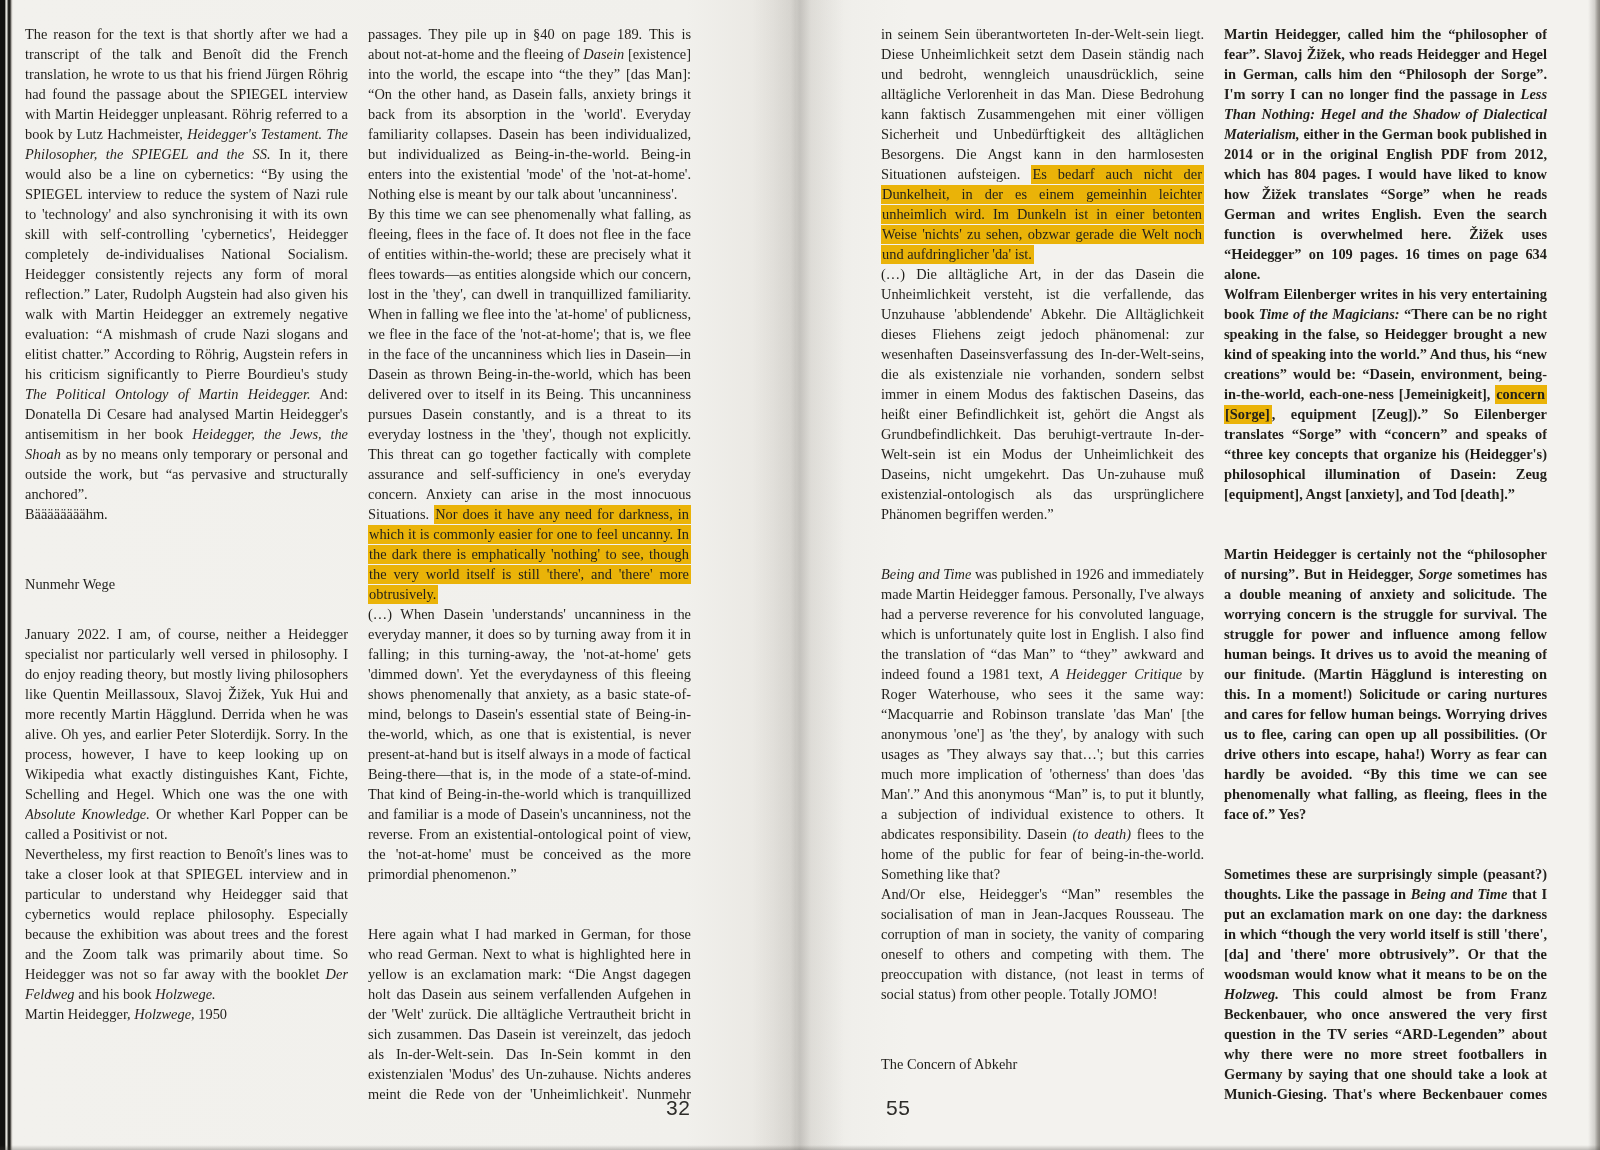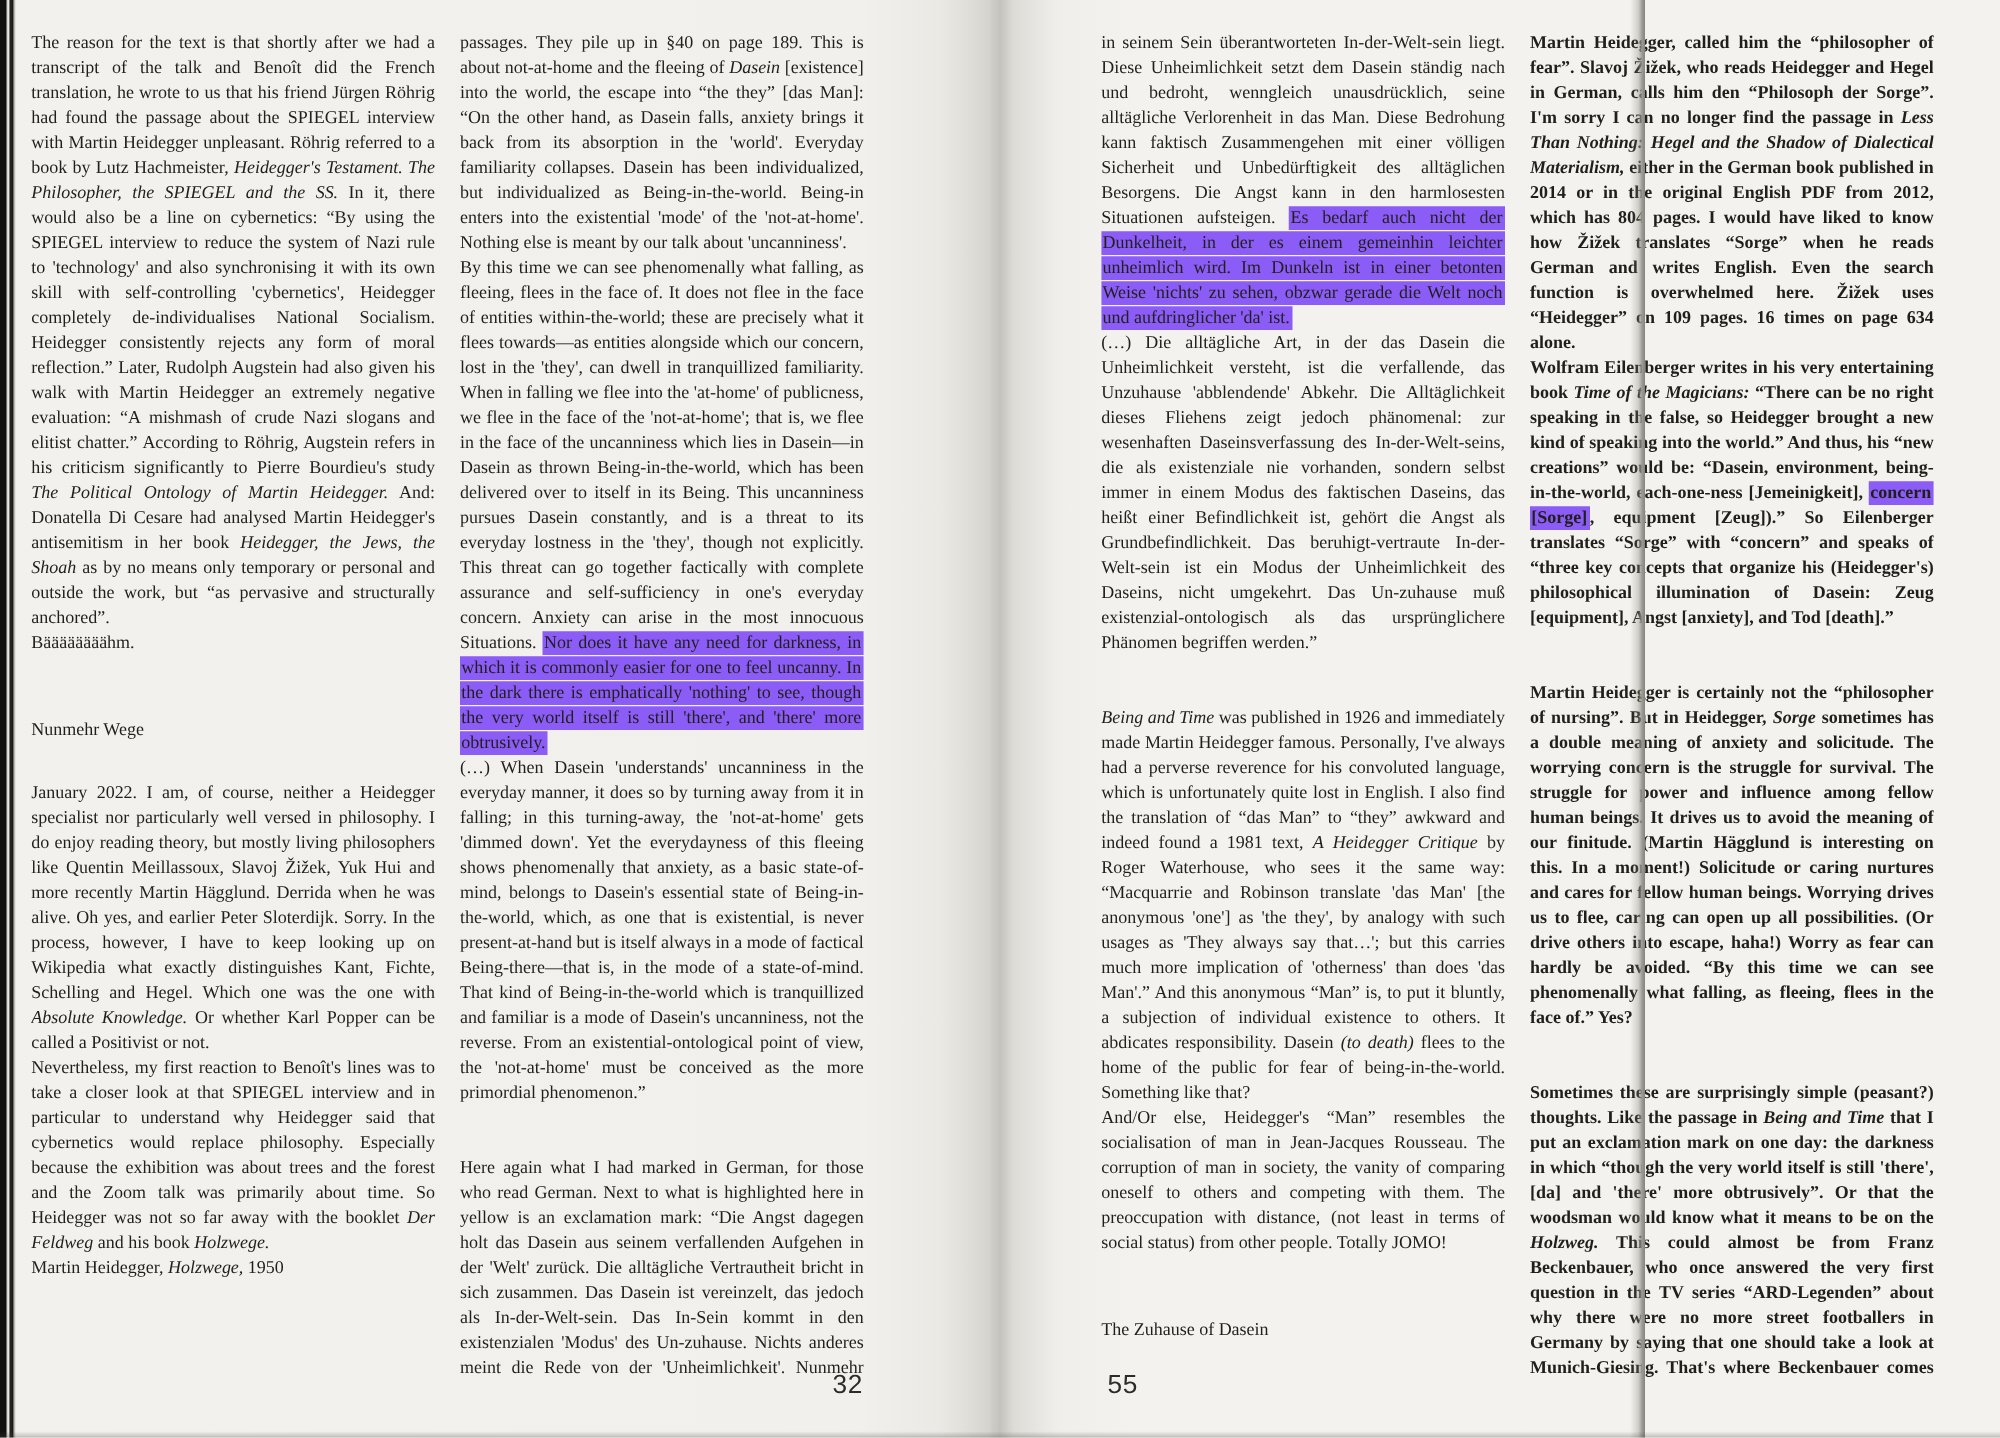--- a/index.html
+++ b/index.html
@@ -2,21 +2,21 @@
 <html lang="en"><head>
 <meta charset="utf-8">
 <style>
   html, body {
     margin: 0; padding: 0;
     width: 1600px; height: 1150px;
     overflow: hidden;
     background: #f2f1ed;
     font-family: "Liberation Serif", "DejaVu Serif", serif;
   }
-  .spread { position: absolute; left: 0; top: 0; width: 1316px; height: 1150px; }
+  .spread { position: absolute; left: 0; top: 0; width: 1600px; height: 1150px; }
 
   .page-left {
     position: absolute; left: 13px; top: 0; width: 783px; height: 1150px;
     background: linear-gradient(to right, #f2f1ed 0%, #f1f0ec 86%, #e9e7e2 97%, #e3e1dc 100%);
   }
   .page-right {
     position: absolute; left: 796px; top: 0; width: 804px; height: 1150px;
     background: linear-gradient(to right, #e6e4df 0%, #f0efeb 7%, #f3f2ee 14%, #f3f2ee 100%);
   }
   .gutter {
@@ -50,21 +50,21 @@
     hyphens: auto; -webkit-hyphens: auto;
   }
   .col-1 { left: 25px; }
   .col-2 { left: 368px; }
   .col-3 { left: 881px; }
   .col-4 { left: 1224px; font-weight: bold; }
 
   .para { margin: 0; }
   .i   { font-style: italic; }
   .hl  {
-    background: #8b5cf6;
+    background: #eab308;
     padding: 1px 2px 2px 1px;
     box-decoration-break: clone; -webkit-box-decoration-break: clone;
   }
 
   .pagenum {
     position: absolute; top: 1096px;
     font-family: "Liberation Sans", "DejaVu Sans", sans-serif;
     font-size: 21px; letter-spacing: 0.5px; color: #2d2c29;
   }
   .pagenum-left  { left: 666px; }
@@ -91,21 +91,21 @@
       <p class="para">passages. They pile up in §40 on page 189. This is about not-at-home and the fleeing of <span class="i">Dasein</span> [existence] into the world, the escape into “the they” [das Man]: “On the other hand, as Dasein falls, anxiety brings it back from its absorption in the 'world'. Everyday familiarity collapses. Dasein has been individualized, but individualized as Being-in-the-world. Being-in enters into the existential 'mode' of the 'not-at-home'. Nothing else is meant by our talk about 'uncanniness'.</p>
       <p class="para">By this time we can see phenomenally what falling, as fleeing, flees in the face of. It does not flee in the face of entities within-the-world; these are precisely what it flees towards—as entities alongside which our concern, lost in the 'they', can dwell in tranquillized familiarity. When in falling we flee into the 'at-home' of publicness, we flee in the face of the 'not-at-home'; that is, we flee in the face of the uncanniness which lies in Dasein—in Dasein as thrown Being-in-the-world, which has been delivered over to itself in its Being. This uncanniness pursues Dasein constantly, and is a threat to its everyday lostness in the 'they', though not explicitly. This threat can go together factically with complete assurance and self-sufficiency in one's everyday concern. Anxiety can arise in the most innocuous Situations. <span class="hl">Nor does it have any need for darkness, in which it is commonly easier for one to feel uncanny. In the dark there is emphatically 'nothing' to see, though the very world itself is still 'there', and 'there' more obtrusively.</span></p>
       <p class="para">(…) When Dasein 'understands' uncanniness in the everyday manner, it does so by turning away from it in falling; in this turning-away, the 'not-at-home' gets 'dimmed down'. Yet the everydayness of this fleeing shows phenomenally that anxiety, as a basic state-of-mind, belongs to Dasein's essential state of Being-in-the-world, which, as one that is existential, is never present-at-hand but is itself always in a mode of factical Being-there—that is, in the mode of a state-of-mind. That kind of Being-in-the-world which is tranquillized and familiar is a mode of Dasein's uncanniness, not the reverse. From an existential-ontological point of view, the 'not-at-home' must be conceived as the more primordial phenomenon.”</p>
       <p class="para" style="margin-top: 40px;">Here again what I had marked in German, for those who read German. Next to what is highlighted here in yellow is an exclamation mark: “Die Angst dagegen holt das Dasein aus seinem verfallenden Aufgehen in der 'Welt' zurück. Die alltägliche Vertrautheit bricht in sich zusammen. Das Dasein ist vereinzelt, das jedoch als In-der-Welt-sein. Das In-Sein kommt in den existenzialen 'Modus' des Un-zuhause. Nichts anderes meint die Rede von der 'Unheimlichkeit'. Nunmehr wird phänomenal sichtbar, wovor das Verfallen als Flucht flieht. Nicht vor innerweltlichem Seienden, sondern gerade zu diesem als dem Seienden, dabei das Besorgen, verloren in das Man, in beruhigter Vertrautheit sich aufhalten kann. Die verfallende Flucht in das Zuhause der Öffentlichkeit ist Flucht vor dem Unzuhause, das heißt der Unheimlichkeit, die im Dasein als geworfenen, ihm selbst</p>
     </div>
   <div class="col col-3" lang="de">
       <p class="para">in seinem Sein überantworteten In-der-Welt-sein liegt. Diese Unheimlichkeit setzt dem Dasein ständig nach und bedroht, wenngleich unausdrücklich, seine alltägliche Verlorenheit in das Man. Diese Bedrohung kann faktisch Zusammengehen mit einer völligen Sicherheit und Unbedürftigkeit des alltäglichen Besorgens. Die Angst kann in den harmlosesten Situationen aufsteigen. <span class="hl">Es bedarf auch nicht der Dunkelheit, in der es einem gemeinhin leichter unheimlich wird. Im Dunkeln ist in einer betonten Weise 'nichts' zu sehen, obzwar gerade die Welt noch und aufdringlicher 'da' ist.</span></p>
       <p class="para">(…) Die alltägliche Art, in der das Dasein die Unheimlichkeit versteht, ist die verfallende, das Unzuhause 'abblendende' Abkehr. Die Alltäglichkeit dieses Fliehens zeigt jedoch phänomenal: zur wesenhaften Daseinsverfassung des In-der-Welt-seins, die als existenziale nie vorhanden, sondern selbst immer in einem Modus des faktischen Daseins, das heißt einer Befindlichkeit ist, gehört die Angst als Grundbefindlichkeit. Das beruhigt-vertraute In-der-Welt-sein ist ein Modus der Unheimlichkeit des Daseins, nicht umgekehrt. Das Un-zuhause muß existenzial-ontologisch als das ursprünglichere Phänomen begriffen werden.”</p>
       <p class="para" style="margin-top: 40px;"><span class="i">Being and Time</span> was published in 1926 and immediately made Martin Heidegger famous. Personally, I've always had a perverse reverence for his convoluted language, which is unfortunately quite lost in English. I also find the translation of “das Man” to “they” awkward and indeed found a 1981 text, <span class="i">A Heidegger Critique</span> by Roger Waterhouse, who sees it the same way: “Macquarrie and Robinson translate 'das Man' [the anonymous 'one'] as 'the they', by analogy with such usages as 'They always say that…'; but this carries much more implication of 'otherness' than does 'das Man'.” And this anonymous “Man” is, to put it bluntly, a subjection of individual existence to others. It abdicates responsibility. Dasein <span class="i">(to death)</span> flees to the home of the public for fear of being-in-the-world. Something like that?</p>
       <p class="para">And/Or else, Heidegger's “Man” resembles the socialisation of man in Jean-Jacques Rousseau. The corruption of man in society, the vanity of comparing oneself to others and competing with them. The preoccupation with distance, (not least in terms of social status) from other people. Totally JOMO!</p>
-      <p class="para" style="margin-top: 50px;">The Zuhause of Dasein</p>
+      <p class="para" style="margin-top: 50px;">The Concern of Abkehr</p>
     </div>
   <div class="col col-4" lang="en">
       <p class="para">Martin Heidegger, called him the “philosopher of fear”. Slavoj Žižek, who reads Heidegger and Hegel in German, calls him den “Philosoph der Sorge”. I'm sorry I can no longer find the passage in <span class="i">Less Than Nothing: Hegel and the Shadow of Dialectical Materialism,</span> either in the German book published in 2014 or in the original English PDF from 2012, which has 804 pages. I would have liked to know how Žižek translates “Sorge” when he reads German and writes English. Even the search function is overwhelmed here. Žižek uses “Heidegger” on 109 pages. 16 times on page 634 alone.</p>
       <p class="para">Wolfram Eilenberger writes in his very entertaining book <span class="i">Time of the Magicians:</span> “There can be no right speaking in the false, so Heidegger brought a new kind of speaking into the world.” And thus, his “new creations” would be: “Dasein, environment, being-in-the-world, each-one-ness [Jemeinigkeit], <span class="hl">concern [Sorge]</span>, equipment [Zeug]).” So Eilenberger translates “Sorge” with “concern” and speaks of “three key concepts that organize his (Heidegger's) philosophical illumination of Dasein: Zeug [equipment], Angst [anxiety], and Tod [death].”</p>
       <p class="para" style="margin-top: 40px;">Martin Heidegger is certainly not the “philosopher of nursing”. But in Heidegger, <span class="i">Sorge</span> sometimes has a double meaning of anxiety and solicitude. The worrying concern is the struggle for survival. The struggle for power and influence among fellow human beings. It drives us to avoid the meaning of our finitude. (Martin Hägglund is interesting on this. In a moment!) Solicitude or caring nurtures and cares for fellow human beings. Worrying drives us to flee, caring can open up all possibilities. (Or drive others into escape, haha!) Worry as fear can hardly be avoided. “By this time we can see phenomenally what falling, as fleeing, flees in the face of.” Yes?</p>
       <p class="para" style="margin-top: 40px;">Sometimes these are surprisingly simple (peasant?) thoughts. Like the passage in <span class="i">Being and Time</span> that I put an exclamation mark on one day: the darkness in which “though the very world itself is still 'there', [da] and 'there' more obtrusively”. Or that the woodsman would know what it means to be on the <span class="i">Holzweg.</span> This could almost be from Franz Beckenbauer, who once answered the very first question in the TV series “ARD-Legenden” about why there were no more street footballers in Germany by saying that one should take a look at Munich-Giesing. That's where Beckenbauer comes from. Everything would be parked with cars there now.</p>
     </div>
 
   <span class="pagenum pagenum-left">32</span>
   <span class="pagenum pagenum-right">55</span>

